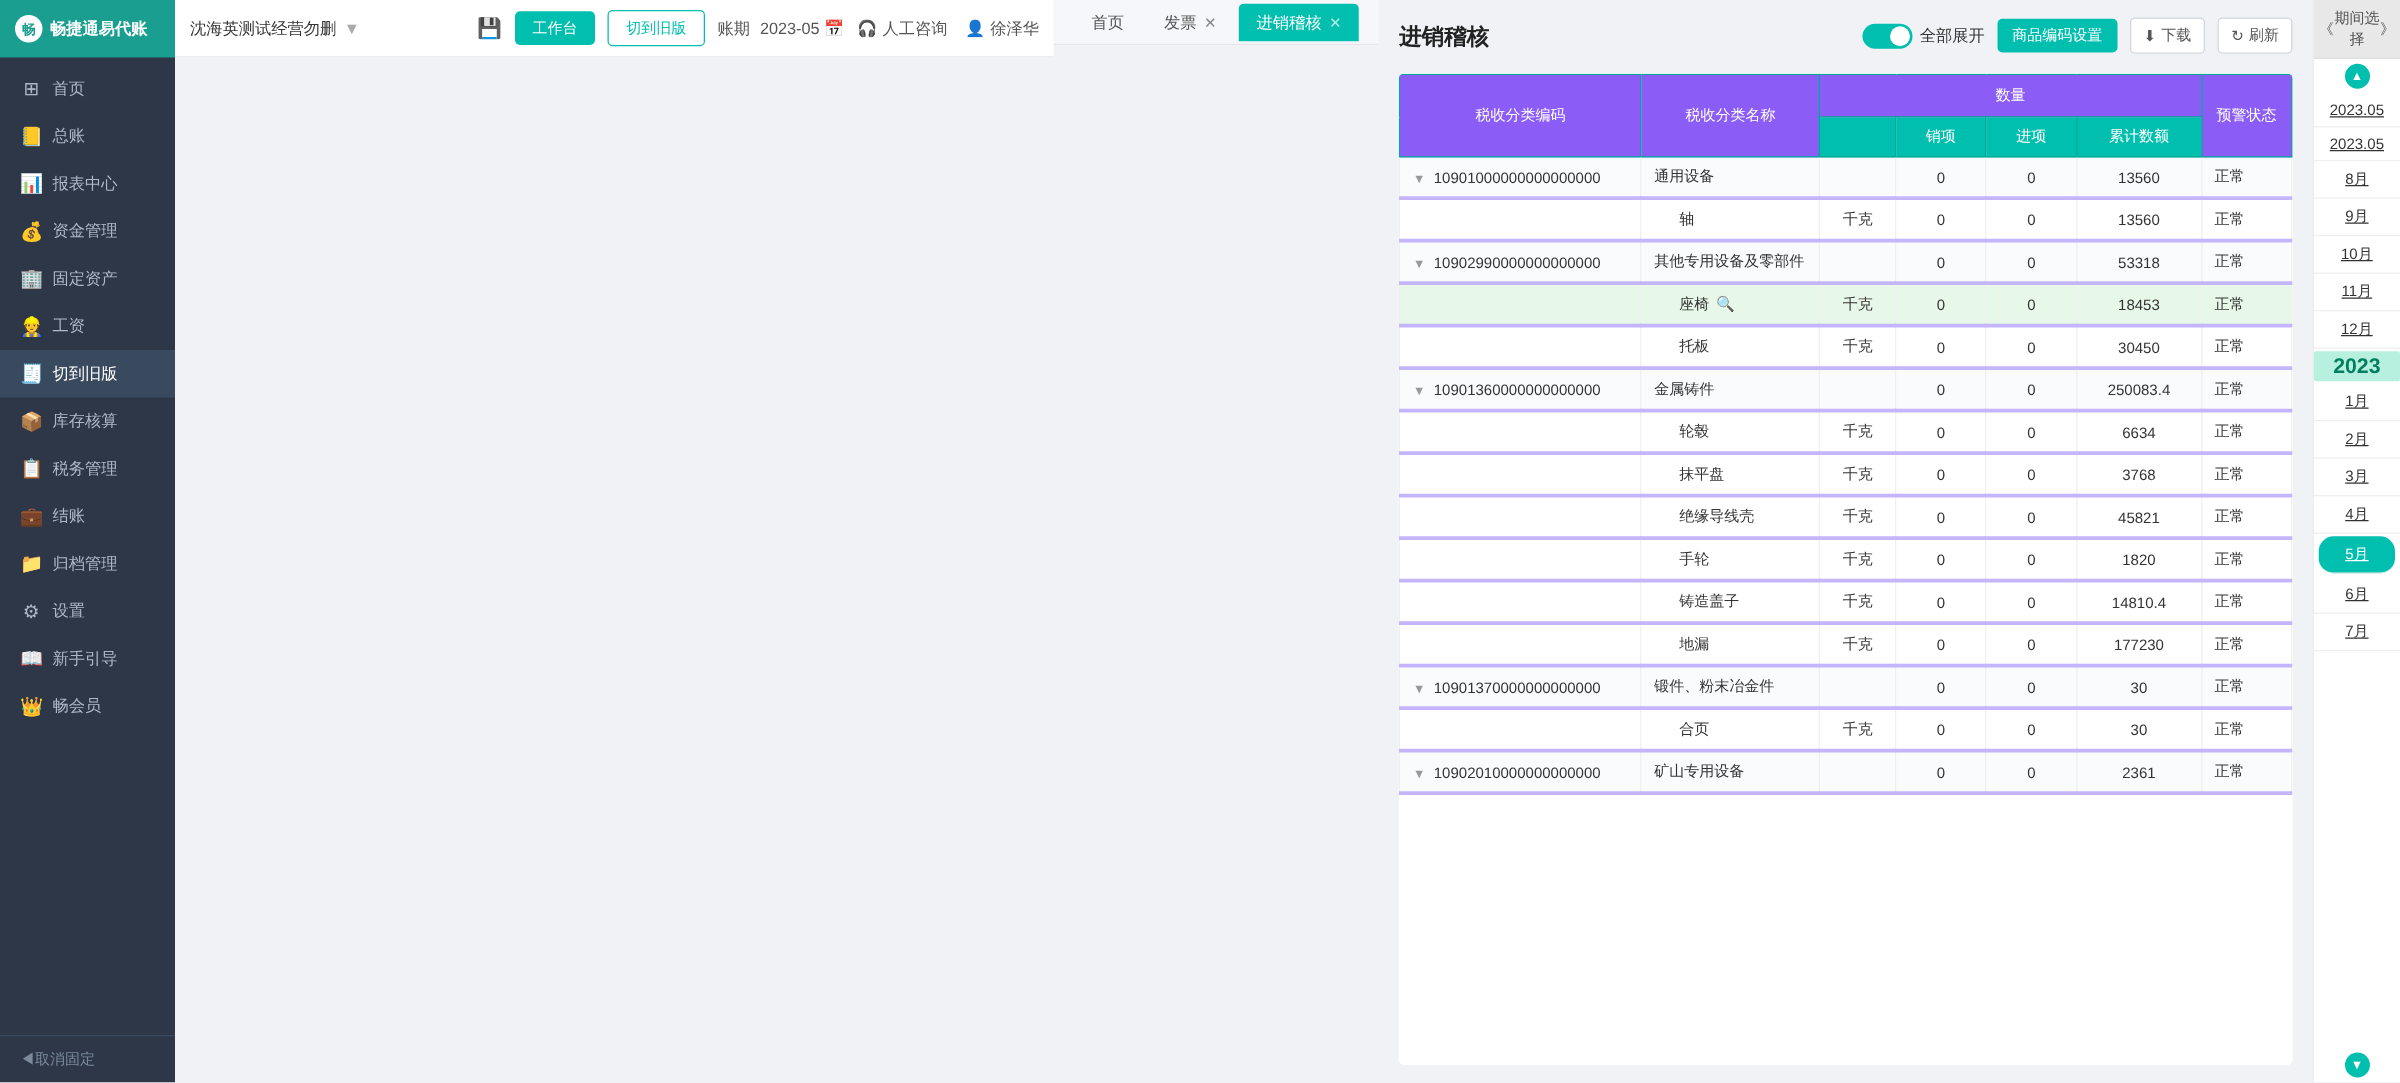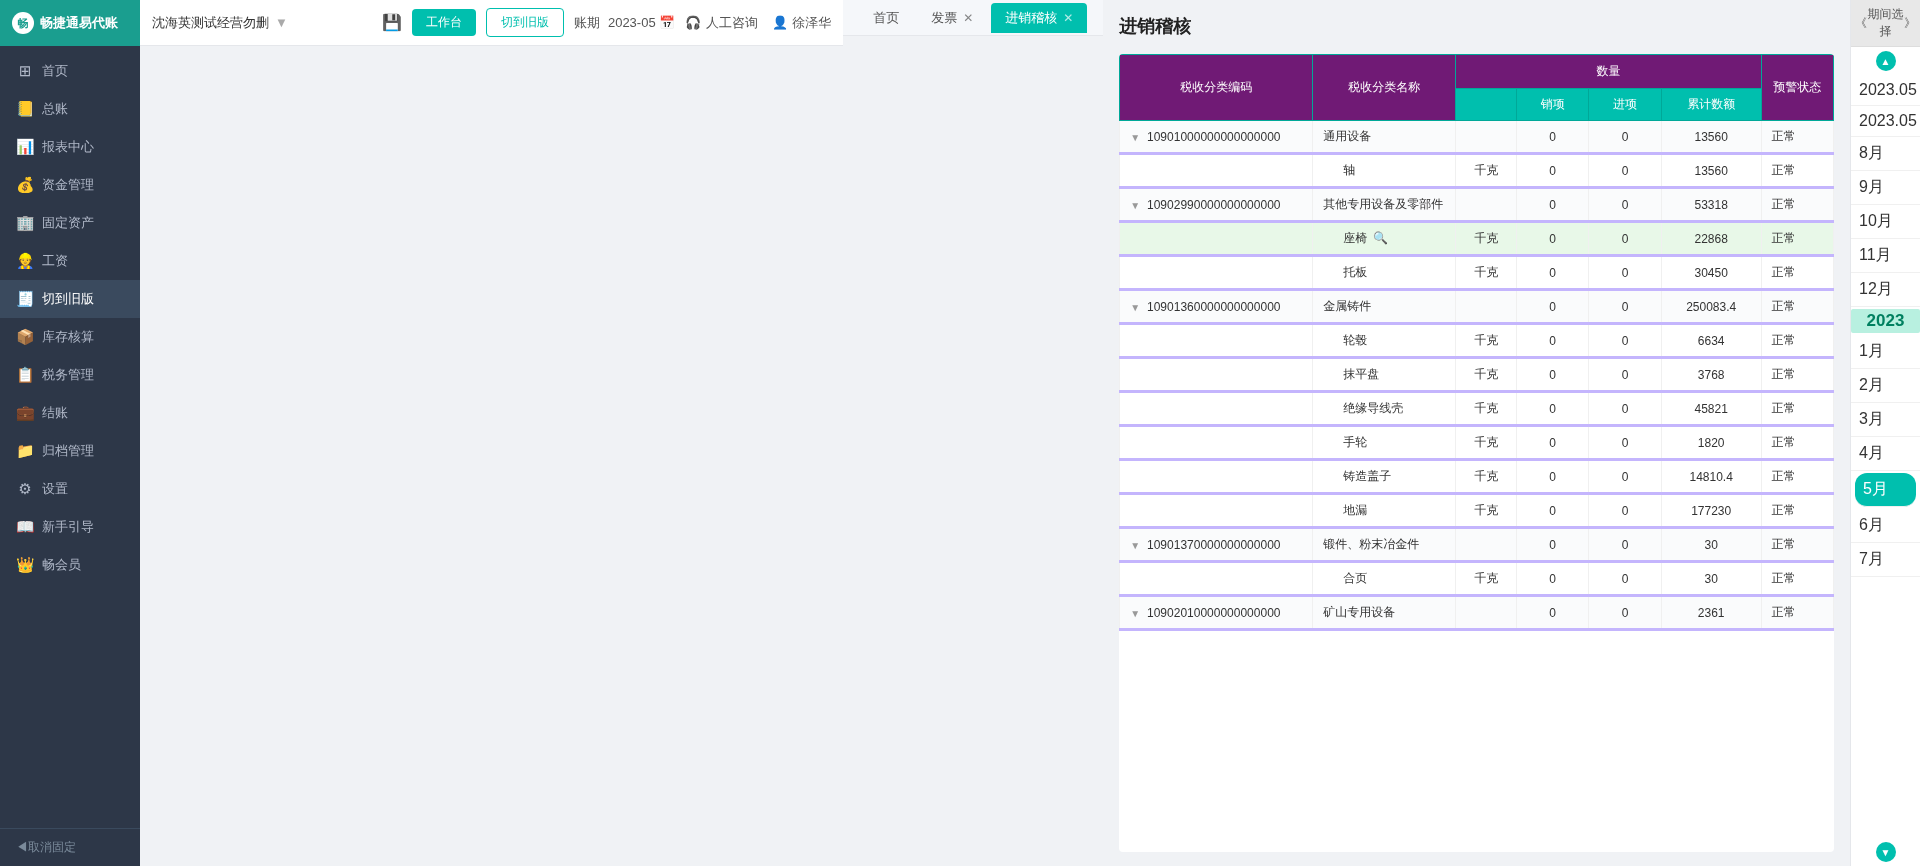--- a/index.html
+++ b/index.html
@@ -232,21 +232,21 @@
       border-radius: 4px;
       overflow: auto;
       flex: 1;
     }
     table {
       width: 100%;
       border-collapse: collapse;
       font-size: 12px;
     }
     thead tr.header-top th {
-      background: #701a75;
+      background: #8b5cf6;
       color: #fff;
       padding: 8px 10px;
       text-align: center;
       border: 1px solid #00a898;
       font-weight: normal;
       margin-top: 26px;
     }
     thead tr.header-sub th {
       background: #00bfae;
       color: #fff;
@@ -287,25 +287,26 @@
       padding: 6px 4px;
       font-size: 12px;
       color: #555;
       text-align: center;
       display: flex; align-items: center; justify-content: space-between;
       border-bottom: 1px solid #ddd;
     }
     .period-list { flex: 1; overflow-y: auto; }
     .period-item {
       padding: 6px 8px;
-      font-size: 16px;
+      font-size: 12px;
       color: #333;
-      text-align: left;
+      text-align: center;
       cursor: pointer;
       border-bottom: 1px solid #f0f0f0;
+      text-decoration: underline;
     }
     .period-item.active {
       background: #00bfae;
       color: #fff;
       border-radius: 12px;
       margin: 2px 4px;
     }
     .period-year {
       background: #b8f0e0;
       color: #008060;
@@ -439,20 +440,35 @@
       <span>进销稽核</span>
       <span class="tab-close">✕</span>
     </div>
   </div>
 
   <div class="content">
     <div class="content-main">
 
       <div class="page-header">
         <span class="page-title">进销稽核</span>
+        <div class="page-actions">
+          <div class="toggle-label">
+            <div class="toggle-switch"></div>
+            <span>全部展开</span>
+          </div>
+          <button class="btn-product-code">商品编码设置</button>
+          <button class="btn-download">
+            <span>⬇</span>
+            <span>下载</span>
+          </button>
+          <button class="btn-refresh">
+            <span>↻</span>
+            <span>刷新</span>
+          </button>
+        </div>
       </div>
 
       <div class="table-wrapper">
         <table>
           <thead>
             <tr class="header-top">
   <th rowspan="2" style="width:220px;">税收分类编码</th>
   <th rowspan="2" style="width:200px;">税收分类名称</th>
   <th colspan="4">数量</th>
   <th rowspan="2" style="width:100px;">预警状态</th>
@@ -495,21 +511,21 @@
       <td class="center">0</td>
       <td class="center">53318</td>
       <td>正常</td>
     </tr>
               <tr class="highlighted">
       <td></td>
       <td style="padding-left:30px;">座椅<span style="color:#aaa;cursor:pointer;margin-left:6px;">🔍</span></td>
       <td class="center">千克</td>
       <td class="center">0</td>
       <td class="center">0</td>
-      <td class="center">22868</td>
+      <td class="center">18453</td>
       <td>正常</td>
     </tr>
               <tr>
       <td></td>
       <td style="padding-left:30px;">托板</td>
       <td class="center">千克</td>
       <td class="center">0</td>
       <td class="center">0</td>
       <td class="center">30450</td>
       <td>正常</td>

